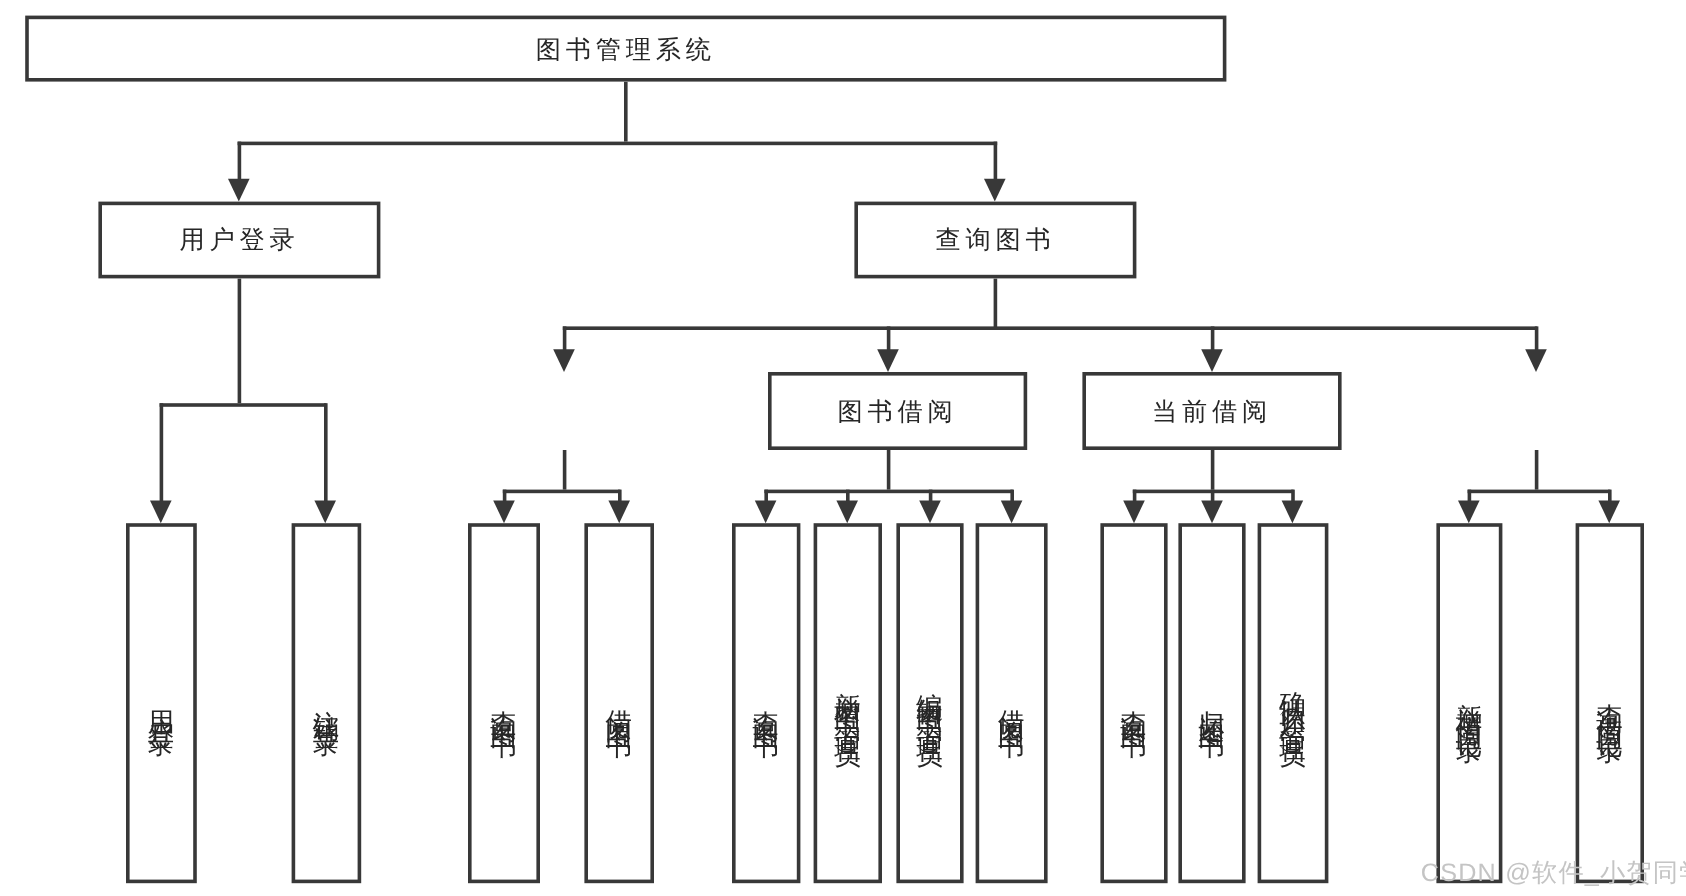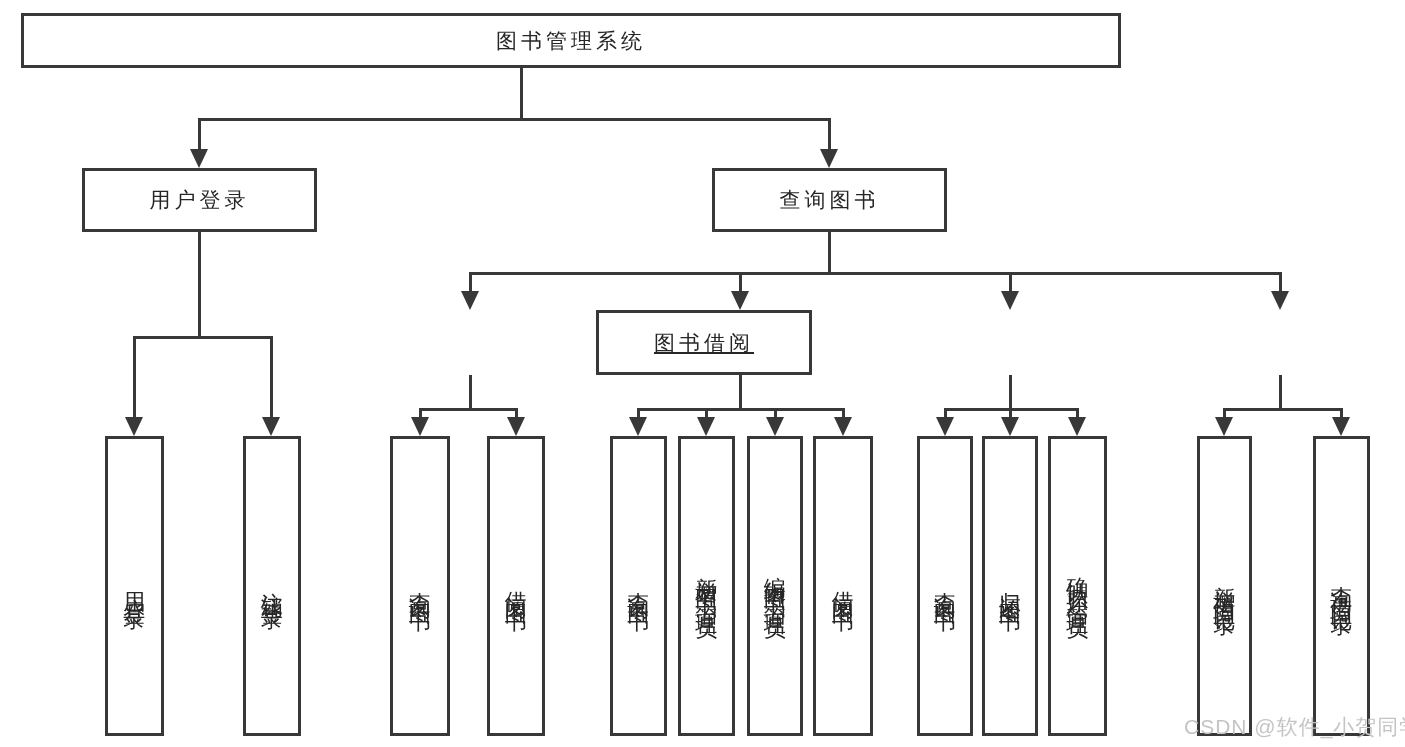--- a/index.html
+++ b/index.html
@@ -80,21 +80,21 @@
     color: var(--watermark);
     z-index: 5;
     white-space: nowrap;
   }
 </style>
 </head>
 <body>
 
 <div class="canvas">
 
-  <div class="hbox" style="left:21px; top:13px; width:1100px; height:55px;">
+  <div class="hbox" style="left:21px; top:13px; width:1001px; height:55px;">
     <span>图书管理系统</span>
   </div>
 
   <div class="vline" style="left:520px; top:68px; height:50px;"></div>
   <div class="hline" style="left:198px; top:118px; width:633px;"></div>
   <div class="vline" style="left:198px; top:118px; height:33px;"></div>
   <div class="arrowhead" style="left:190px; top:149px;"></div>
   <div class="vline" style="left:828px; top:118px; height:33px;"></div>
   <div class="arrowhead" style="left:820px; top:149px;"></div>
 
@@ -116,22 +116,25 @@
   <div class="hline" style="left:469px; top:272px; width:812px;"></div>
   <div class="vline" style="left:469px; top:272px; height:21px;"></div>
   <div class="arrowhead" style="left:461px; top:291px;"></div>
   <div class="vline" style="left:739px; top:272px; height:21px;"></div>
   <div class="arrowhead" style="left:731px; top:291px;"></div>
   <div class="vline" style="left:1009px; top:272px; height:21px;"></div>
   <div class="arrowhead" style="left:1001px; top:291px;"></div>
   <div class="vline" style="left:1279px; top:272px; height:21px;"></div>
   <div class="arrowhead" style="left:1271px; top:291px;"></div>
 
-  <div class="hbox" style="left:596px; top:310px; width:216px; height:65px;text-decoration:underline;">
+  <div class="hbox" style="left:640px; top:310px; width:216px; height:65px;">
     <span>图书借阅</span>
+  </div>
+  <div class="hbox" style="left:902px; top:310px; width:216px; height:65px;">
+    <span>当前借阅</span>
   </div>
 
   <div class="vline" style="left:469px; top:375px; height:33px;"></div>
   <div class="hline" style="left:419px; top:408px; width:98px;"></div>
   <div class="vline" style="left:419px; top:408px; height:12px;"></div>
   <div class="arrowhead" style="left:411px; top:417px;"></div>
   <div class="vline" style="left:515px; top:408px; height:12px;"></div>
   <div class="arrowhead" style="left:507px; top:417px;"></div>
 
   <div class="vline" style="left:739px; top:375px; height:33px;"></div>

